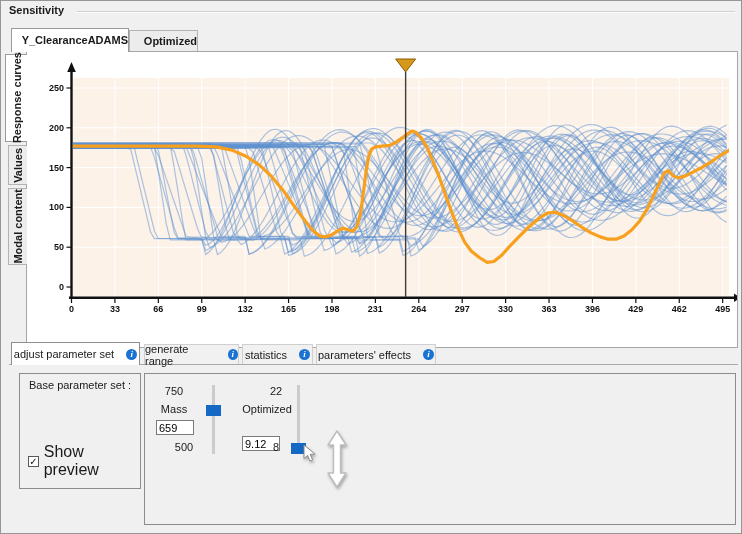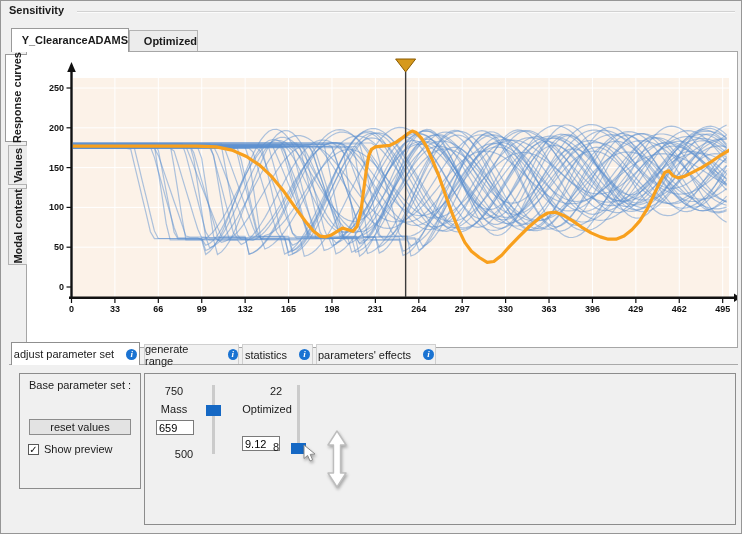--- a/index.html
+++ b/index.html
@@ -40,21 +40,21 @@
   
   .gbox{border:1px solid #8c8c8c;box-sizing:border-box;}
   .gbox.left{left:18px;top:372px;width:122px;height:116px;}
   .gbox.right{left:143px;top:372px;width:592px;height:152px;}
   .bp-label{left:9px;top:5px;font-size:11px;}
   .combo{left:9px;top:22px;width:102px;height:17px;background:#f7f7f7;border:1px solid #767676;box-sizing:border-box;font-size:11px;line-height:15px;padding-left:5px;}
   .combo svg{position:absolute;right:5px;top:6px;}
   .reset-btn{left:9px;top:45px;width:102px;height:16px;background:#e3e3e3;border:1px solid #8c8c8c;box-sizing:border-box;font-size:11px;line-height:14px;text-align:center;}
   .preview-row{left:8px;top:69px;display:flex;align-items:center;gap:5px;}
   .checkbox{width:11px;height:11px;background:#fff;border:1px solid #585858;box-sizing:border-box;font-size:10px;line-height:9px;text-align:center;color:#111;}
-  .cb-label{font-size:11px;}
+  .cb-label{font-size:16px;}
   
   .sl-text{font-size:11px;text-align:center;}
   .sl-input{position:absolute;width:34px;height:13px;border:1px solid #7a7a7a;background:#fff;font-size:11px;font-family:inherit;padding:0 0 0 2px;box-sizing:content-box;}
   .sl-track{position:absolute;width:3px;height:69px;background:#cbcbcb;top:11px;}
   .sl-handle{position:absolute;width:15px;height:11px;background:#1568c4;}
   .shadowed{filter:drop-shadow(1px 2px 1.5px rgba(0,0,0,0.3));}
 </style>
 </head>
 <body>
 
@@ -221,33 +221,32 @@
   <span>statistics</span>
   <span class="info-icon">i</span>
 </div>
 <div class="abs btab inactive b3">
   <span>parameters' effects</span>
   <span class="info-icon">i</span>
 </div>
 
 <div class="abs gbox left">
   <span class="abs bp-label">Base parameter set :</span>
-  <div class="abs reset-btn">reset values</div>
   <div class="abs preview-row">
     <div class="checkbox" id="preview-checkbox">✓</div>
     <span class="cb-label">Show preview</span>
   </div>
 </div>
 
 <div class="abs gbox right">
 
   <span class="abs sl-text" style="left:4px;top:11px;width:50px;">750</span>
   <span class="abs sl-text" style="left:2px;top:29px;width:54px;">Mass</span>
   <input class="sl-input" style="left: 11px; top: 46px;" value="659">
-  <span class="abs sl-text" style="left:14px;top:74px;width:50px;">500</span>
+  <span class="abs sl-text" style="left:14px;top:67px;width:50px;">500</span>
   <div class="sl-track" style="left:67px;"></div>
   <div class="sl-handle" id="mass-handle" style="left: 61px; top: 30.616px;"></div>
 
   <span class="abs sl-text" style="left:106px;top:11px;width:50px;">22</span>
   <span class="abs sl-text" style="left:95px;top:29px;width:54px;">Optimized</span>
   <input class="sl-input" style="left: 97px; top: 46px; margin-top: 16px;" value="9.12">
   <span class="abs sl-text" style="left:106px;top:67px;width:50px;">8</span>
   <div class="sl-track" style="left:152px;"></div>
   <div class="sl-handle" id="velocity-handle" style="left: 146px; top: 68.98px;"></div>
 

